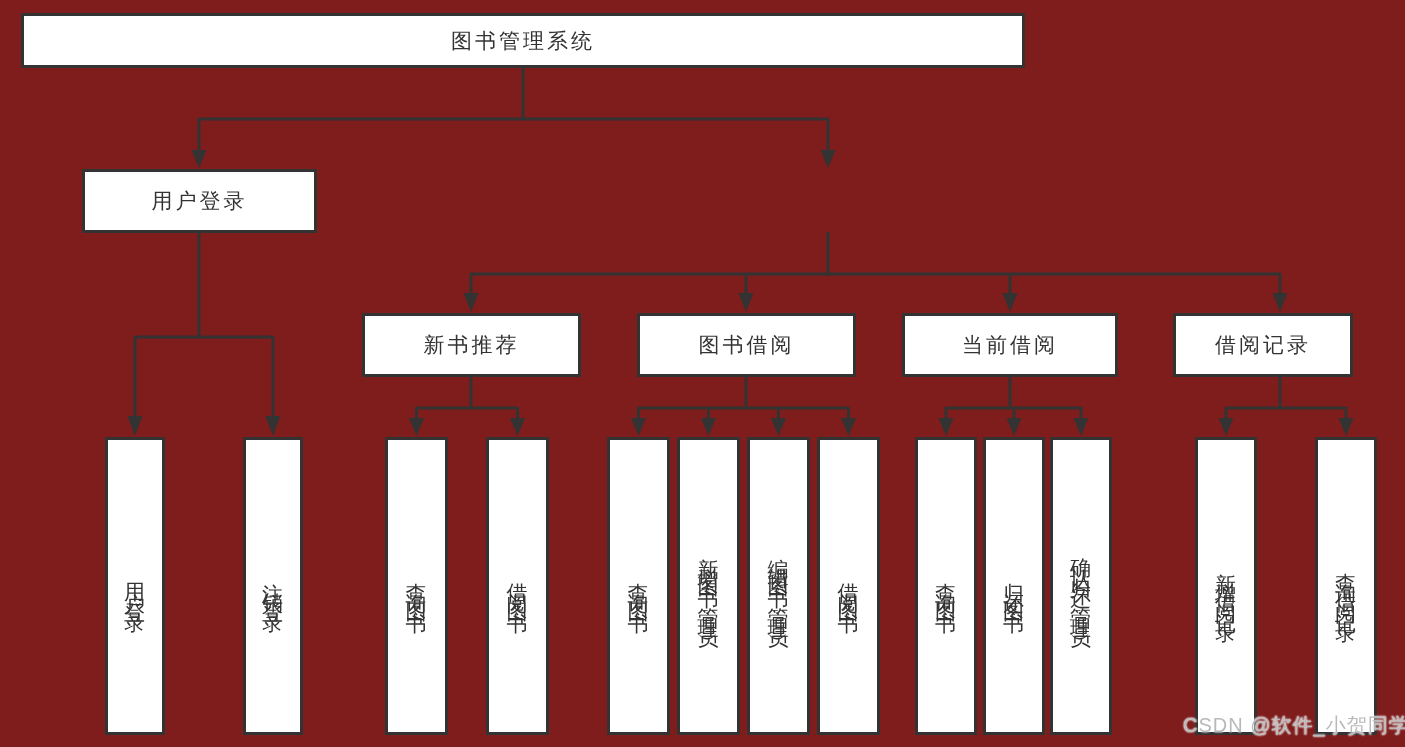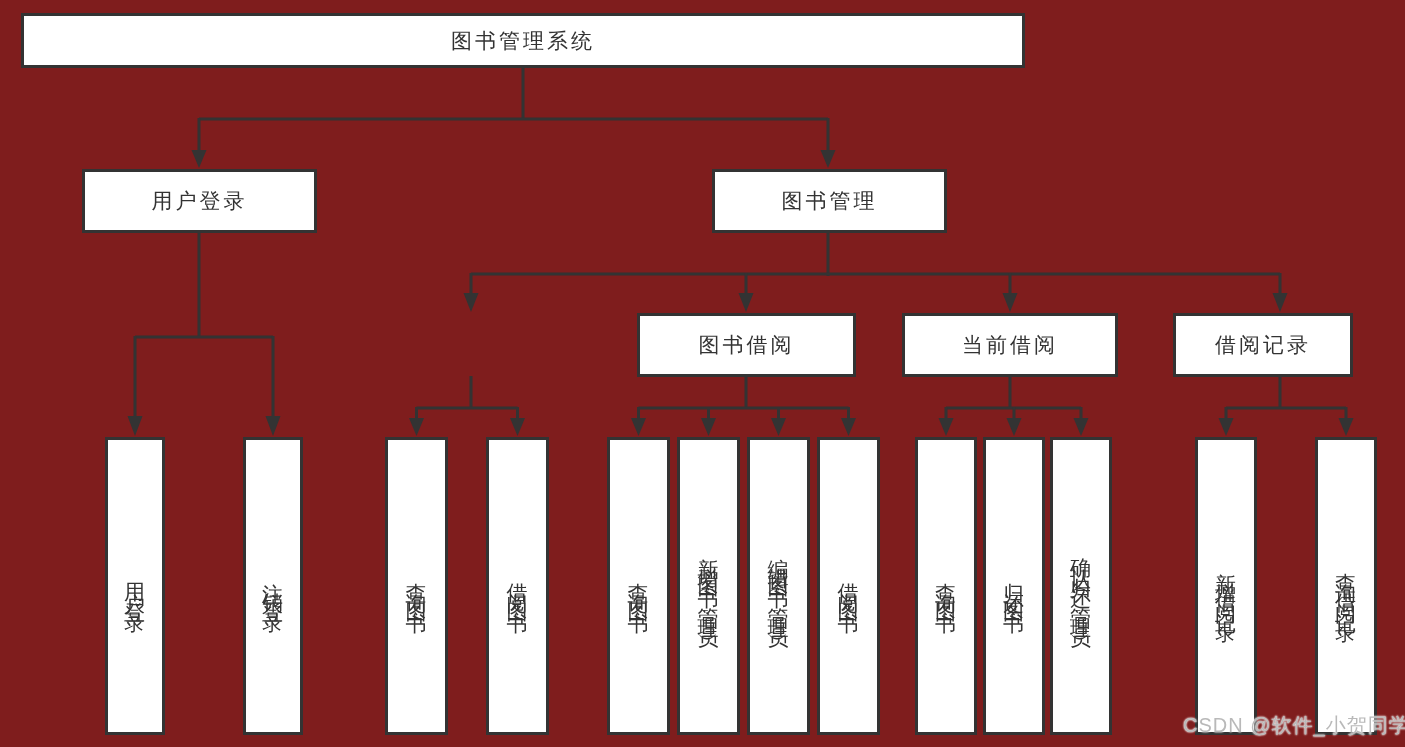--- a/index.html
+++ b/index.html
@@ -98,24 +98,24 @@
     </g>
   </svg>
 
   <div class="node hbox" style="left:21px;top:13px;width:1004px;height:55px">
     <span class="lbl">图书管理系统</span>
   </div>
 
   <div class="node hbox" style="left:82px;top:169px;width:235px;height:64px">
     <span class="lbl">用户登录</span>
   </div>
-  <div class="node hbox" style="left:712px;top:169px;width:235px;height:64px">
-    <span class="lbl">图书管理</span>
+
+  <div class="node hbox" style="left:362px;top:313px;width:219px;height:64px">
+    <span class="lbl">新书推荐</span>
   </div>
-
   <div class="node hbox" style="left:637px;top:313px;width:219px;height:64px">
     <span class="lbl">图书借阅</span>
   </div>
   <div class="node hbox" style="left:902px;top:313px;width:216px;height:64px">
     <span class="lbl">当前借阅</span>
   </div>
   <div class="node hbox" style="left:1173px;top:313px;width:180px;height:64px">
     <span class="lbl">借阅记录</span>
   </div>
 

